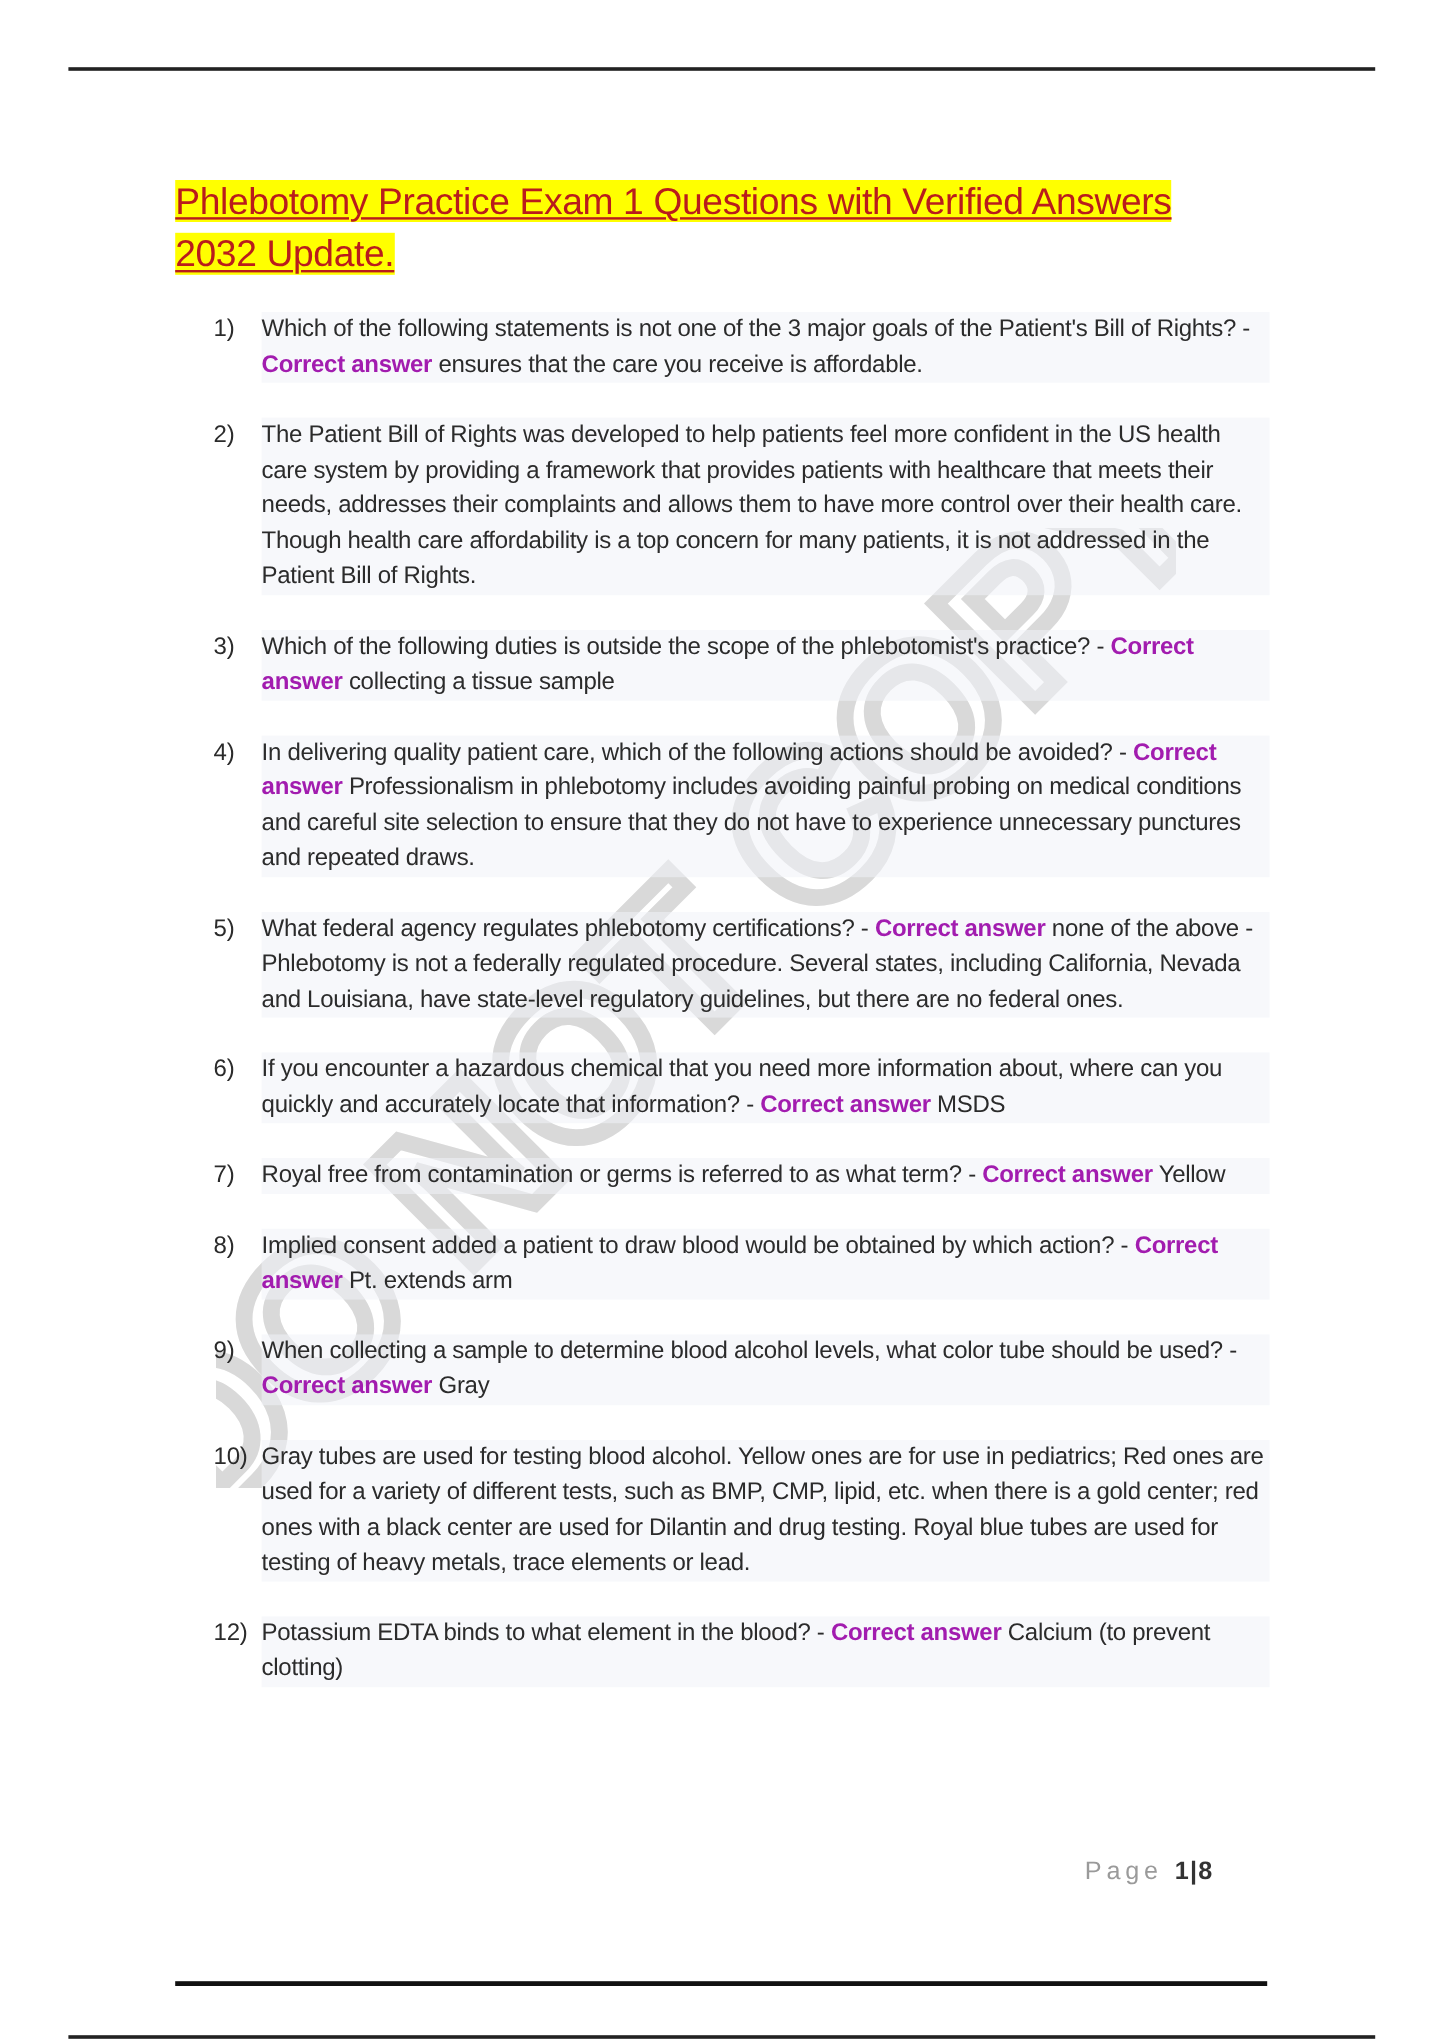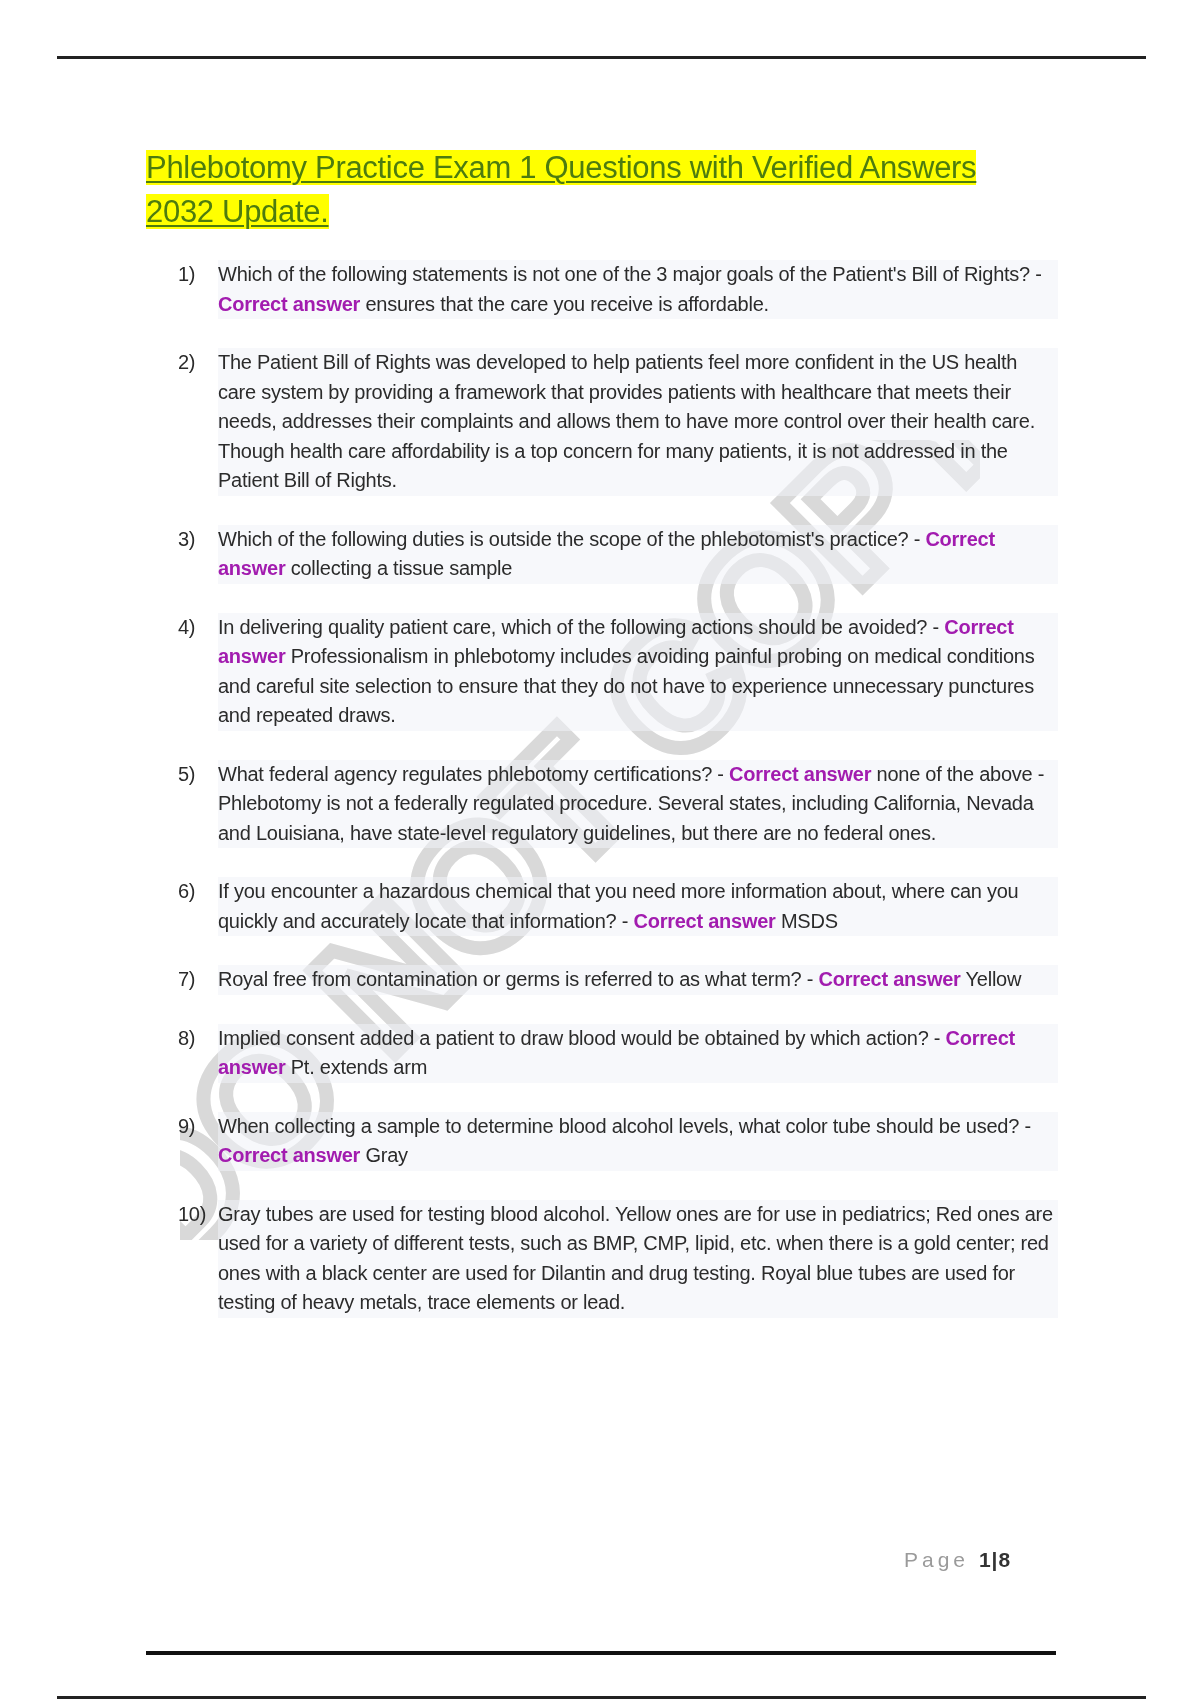--- a/index.html
+++ b/index.html
@@ -5,21 +5,21 @@
   html, body { margin: 0; padding: 0; background: #ffffff; }
   body { width: 1200px; height: 1700px; position: relative; overflow: hidden;
          font-family: "Liberation Sans", sans-serif; color: #2b2b2b; }
   .rule-top { position: absolute; left: 57px; top: 56px; width: 1089px; height: 3px; background: #222; }
   .rule-footer { position: absolute; left: 146px; top: 1651px; width: 910px; height: 4px; background: #111; }
   .rule-bottom { position: absolute; left: 57px; top: 1696px; width: 1089px; height: 3px; background: #222; }
   .watermark { position: absolute; left: 180px; top: 440px; width: 800px; height: 800px;
                pointer-events: none; z-index: 0; }
   .title { position: absolute; left: 146px; top: 146px; width: 920px; margin: 0;
            font-family: "Liberation Sans", sans-serif; font-size: 31px; line-height: 44px;
-           font-weight: normal; color: #4d7c0f; z-index: 1; letter-spacing: -0.3px; }
+           font-weight: normal; color: #b91c1c; z-index: 1; letter-spacing: -0.3px; }
   .title span { background: #ffff00; text-decoration: underline; text-decoration-thickness: 2px; text-underline-offset: 3px; }
   .qlist { position: absolute; left: 178px; top: 260px; width: 880px; margin: 0; padding: 0; list-style: none; z-index: 1; }
   .q { display: flex; font-size: 20px; line-height: 29.5px; margin-bottom: 29px; letter-spacing: -0.25px; }
   .qnum { width: 40px; flex: 0 0 40px; }
   .qtext { flex: 1; background: rgba(240,242,248,0.55); }
   .ca { color: #a21caf; font-weight: bold; }
   .page-num { position: absolute; left: 904px; top: 1548px; font-size: 21px; color: #9a9a9a; letter-spacing: 4px; z-index: 1; }
   .page-num b { color: #333; font-weight: bold; letter-spacing: 1px; }
 </style>
 </head>
@@ -70,20 +70,24 @@
       <span class="qtext"><span>Implied consent added a patient to draw blood would be obtained by which action? - </span><span class="ca">Correct answer</span><span> Pt. extends arm</span></span>
     </li>
   <li class="q">
       <span class="qnum">9)</span>
       <span class="qtext"><span>When collecting a sample to determine blood alcohol levels, what color tube should be used? - </span><span class="ca">Correct answer</span><span> Gray</span></span>
     </li>
   <li class="q">
       <span class="qnum">10)</span>
       <span class="qtext"><span>Gray tubes are used for testing blood alcohol. Yellow ones are for use in pediatrics; Red ones are used for a variety of different tests, such as BMP, CMP, lipid, etc. when there is a gold center; red ones with a black center are used for Dilantin and drug testing. Royal blue tubes are used for testing of heavy metals, trace elements or lead.</span></span>
     </li>
+  <li class="q">
+      <span class="qnum">12)</span>
+      <span class="qtext"><span>Potassium EDTA binds to what element in the blood? - </span><span class="ca">Correct answer</span><span> Calcium (to prevent clotting)</span></span>
+    </li>
 </ol>
 
 <div class="page-num">
   <span>Page</span>
   <b>1</b><b>|</b><b>8</b>
 </div>
 
 <div class="rule-footer"></div>
 <div class="rule-bottom"></div>
 

